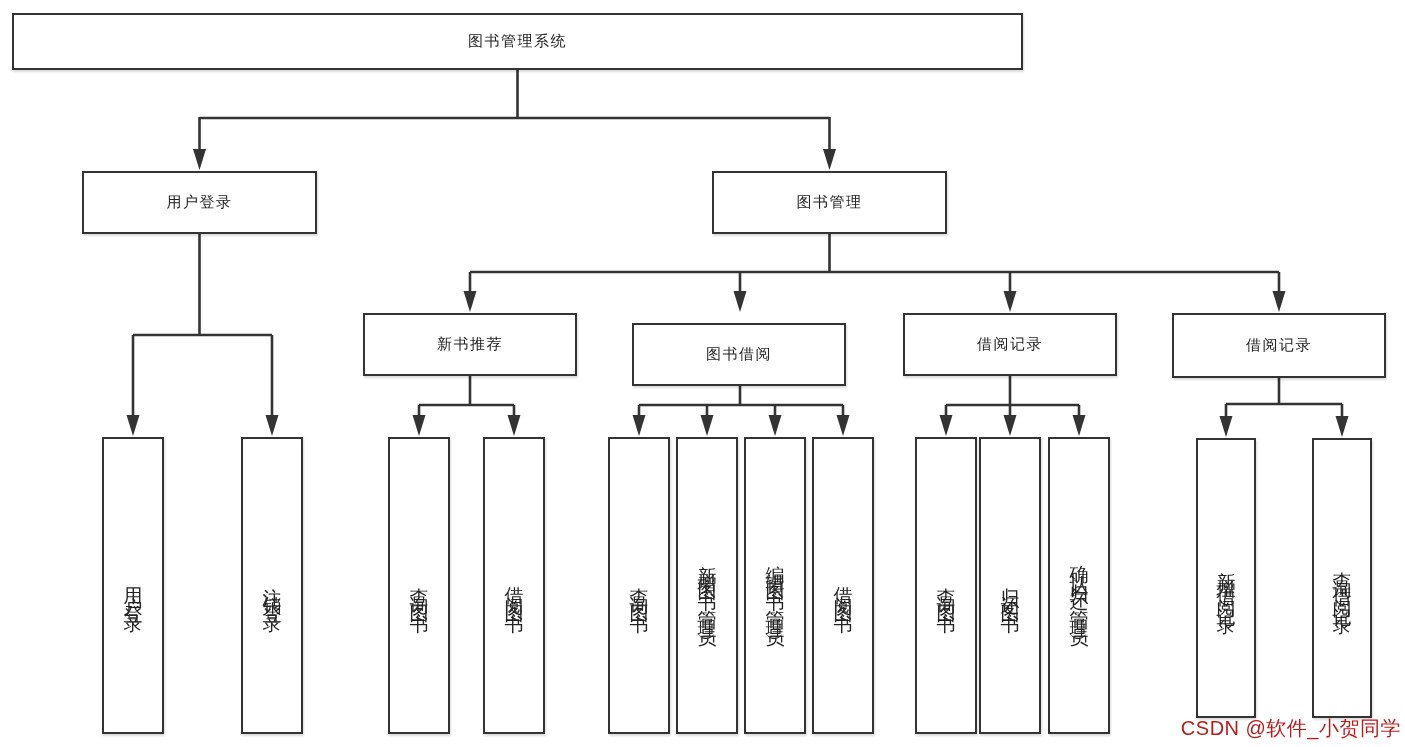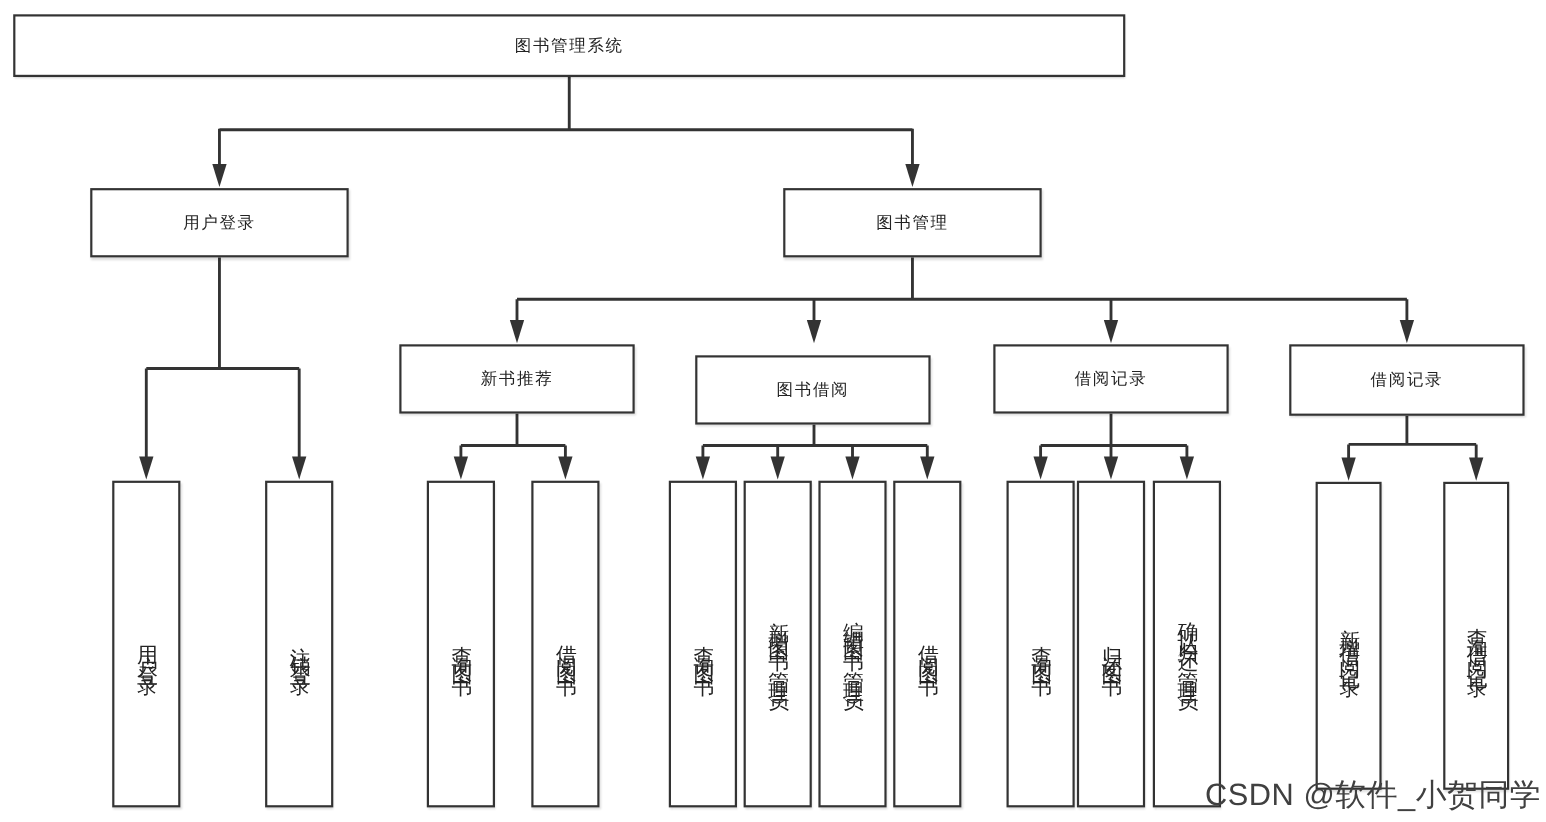--- a/index.html
+++ b/index.html
@@ -12,21 +12,21 @@
     color:#232323;box-shadow:1px 2px 2px rgba(0,0,0,0.14);
   }
   .box{font-size:15px;letter-spacing:1.5px;}
   .vtext{
     writing-mode:vertical-rl;text-orientation:mixed;
     font-size:19px;line-height:1.05;letter-spacing:9px;white-space:nowrap;
     margin-bottom:-9px;color:#232323;
   }
   .watermark{
     position:absolute;right:4px;bottom:5px;z-index:3;
-    font-size:28px;color:#404040;letter-spacing:0.5px;
+    font-size:20px;color:#b91c1c;letter-spacing:0.5px;
   }
 </style>
 </head>
 <body>
 
 <div class="canvas">
 
   <svg class="wires" width="1405" height="747" viewBox="0 0 1405 747">
     <g stroke="#333333" stroke-width="2.6" fill="none">
       <path d="M517.5 69 V118 M199.5 118 H829.5 M199.5 117 V152 M829.5 117 V152"></path>

